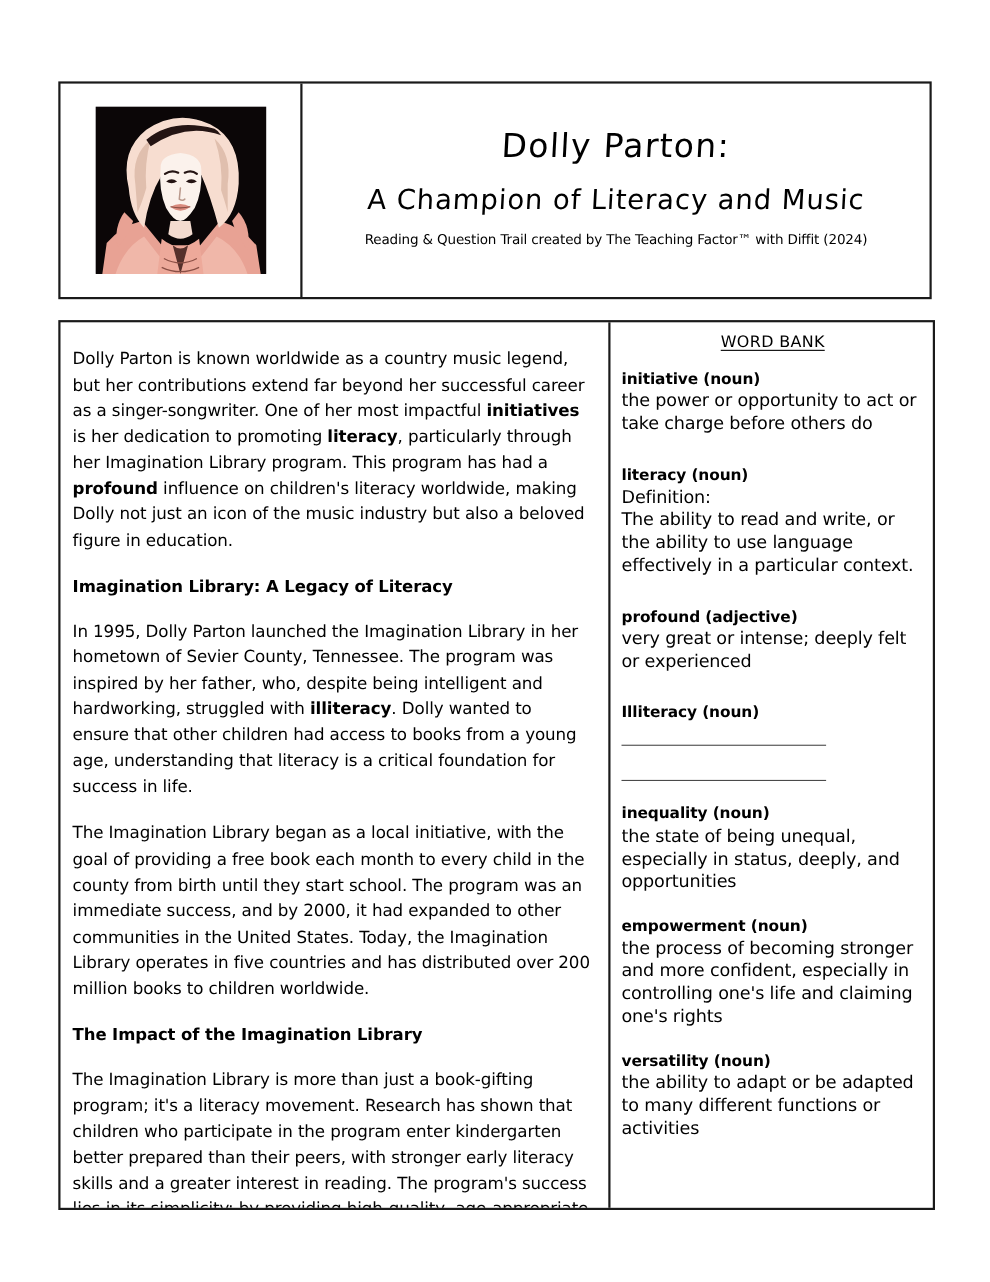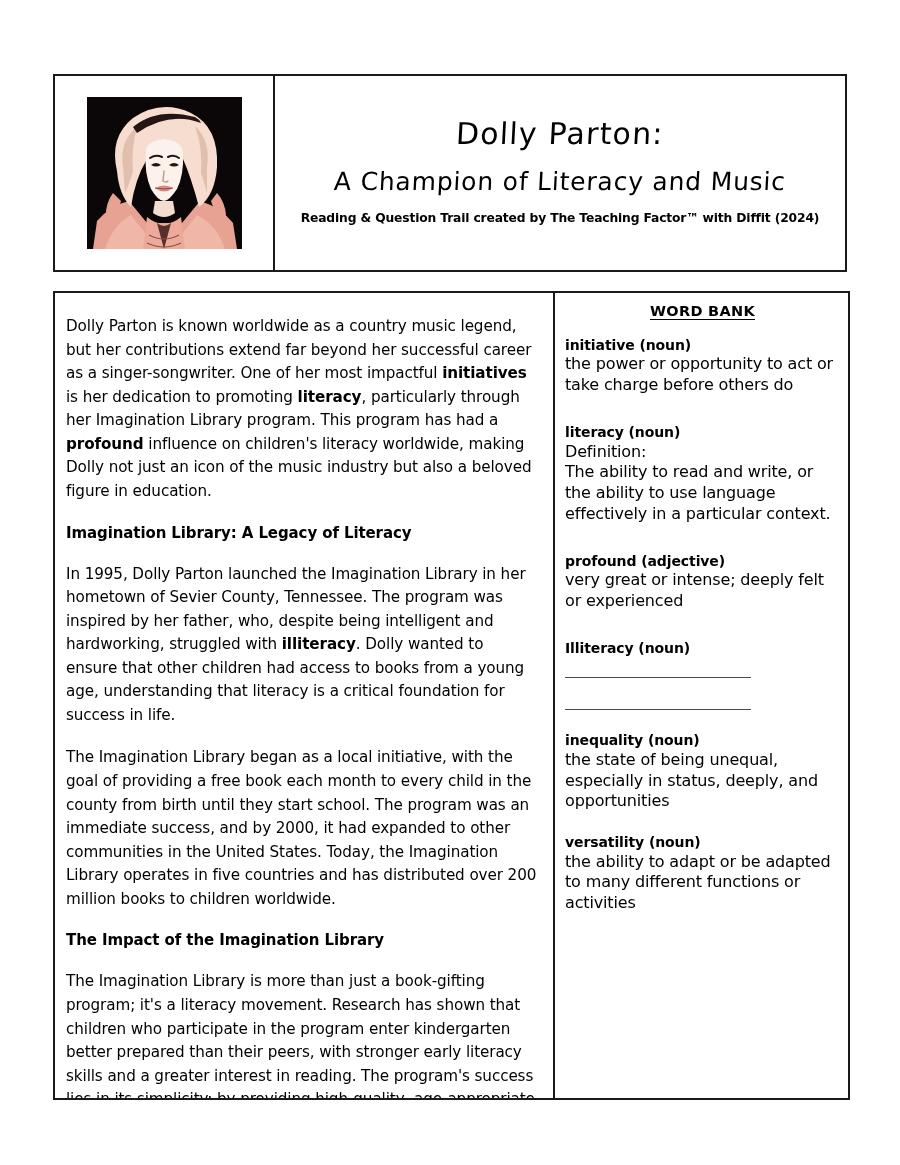--- a/index.html
+++ b/index.html
@@ -69,21 +69,21 @@
     font-size: 25px;
     line-height: 1.1;
     letter-spacing: 0.8px;
     font-weight: 400;
     margin-bottom: 16px;
     transform: skewX(-3deg);
     text-align: center;
   }
   .title-credit {
     font-size: 12.3px;
-    font-weight: bold;
+    font-weight: normal;
     letter-spacing: -0.15px;
     text-align: center;
     white-space: nowrap;
   }
 
   
   .main-table {
     position: absolute;
     left: 53px;
     top: 291px;
@@ -121,21 +121,21 @@
     font-weight: bold;
     line-height: 1.4;
     letter-spacing: -0.1px;
   }
   .passage b { font-weight: bold; }
 
   
   .wb-title {
     text-align: center;
     font-size: 14.5px;
-    font-weight: bold;
+    font-weight: normal;
     text-decoration: underline;
     text-underline-offset: 3px;
     margin: 0 0 17px 0;
     letter-spacing: 0.3px;
   }
   .wb-entry { margin-bottom: 14px; }
   .wb-term {
     font-size: 14px;
     font-weight: bold;
     line-height: 1.32;
@@ -254,19 +254,23 @@
           <div class="wb-term">Illiteracy (noun)</div>
           <div class="wb-blanks">
             <div class="wb-blank-line"></div>
             <div class="wb-blank-line"></div>
           </div>
         </div>
         <div class="wb-entry gap-md">
           <div class="wb-term">inequality (noun)</div>
           <div class="wb-def" style="white-space: pre-line;">the state of being unequal, especially in status, deeply, and opportunities</div>
         </div>
+        <div class="wb-entry gap-md">
+          <div class="wb-term">empowerment (noun)</div>
+          <div class="wb-def" style="white-space: pre-line;">the process of becoming stronger and more confident, especially in controlling one's life and claiming one's rights</div>
+        </div>
         <div class="wb-entry ">
           <div class="wb-term">versatility (noun)</div>
           <div class="wb-def" style="white-space: pre-line;">the ability to adapt or be adapted to many different functions or activities</div>
         </div>
       </div>
   </div>
 </div>
 
 </body></html>

